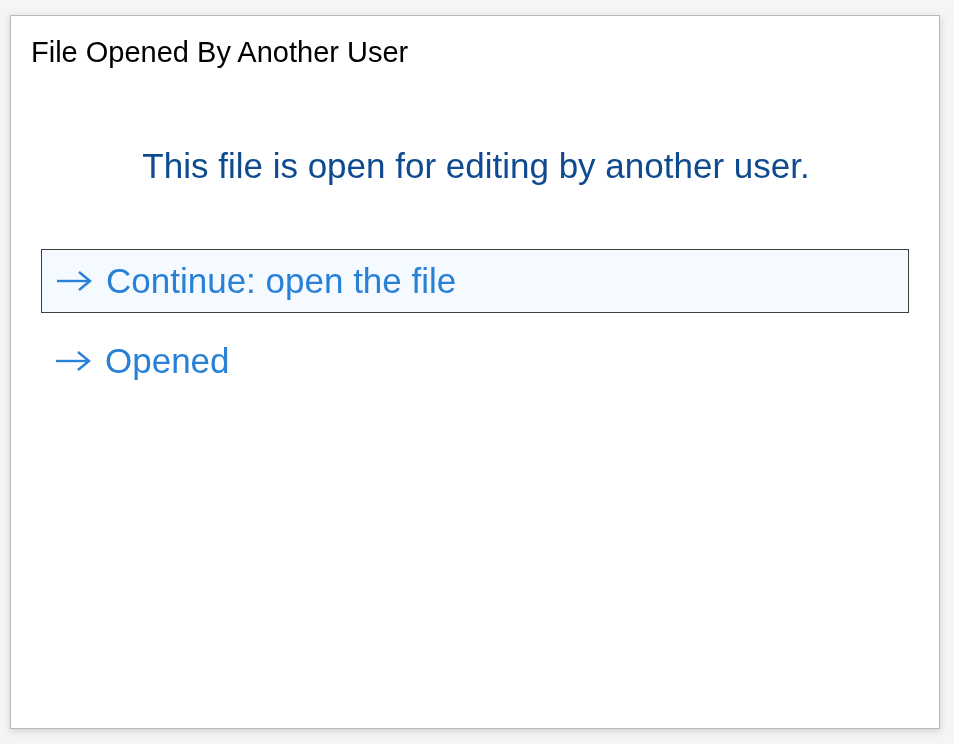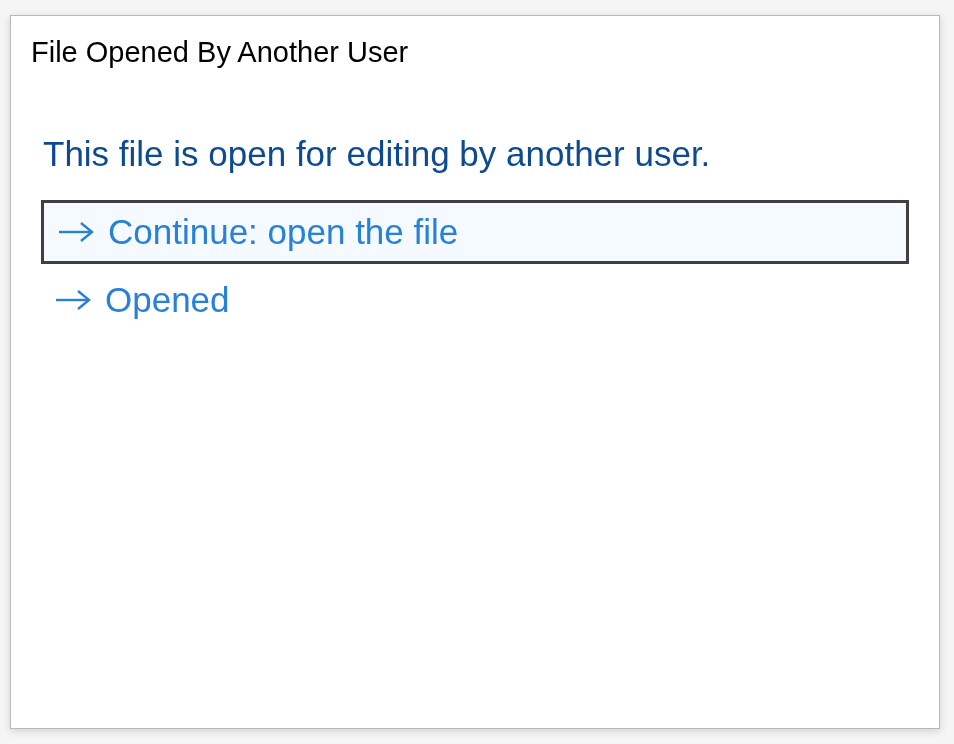--- a/index.html
+++ b/index.html
@@ -19,37 +19,39 @@
       top: 15px;
       left: 10px;
       width: 930px;
       height: 714px;
       background: #ffffff;
       border: 1px solid #b8b8b8;
       box-shadow: 0 2px 8px rgba(0,0,0,0.15);
       padding: 20px 30px 30px 30px;
       display: flex;
       flex-direction: column;
+      gap: 12px;
     }
     .dialog-title {
       font-size: 29px;
       color: #000000;
       font-weight: 400;
       margin-bottom: 60px;
       margin-left: -10px;
     }
     .message-block {
       color: #0d4a8f;
       font-size: 35px;
       line-height: 1.45;
       font-weight: 400;
       margin-left: 2px;
     }
     .message-line1 {
-      margin-bottom: 20px;
+      margin-bottom: 45px;
+      text-align: center;
     }
     .message-line2 {
       margin-bottom: 45px;
     }
     .message-line3 {
       margin-bottom: 95px;
     }
     .action-button {
       display: flex;
       align-items: center;
@@ -60,21 +62,21 @@
       color: #2881d6;
       background: #ffffff;
       border: none;
       cursor: pointer;
       text-align: left;
       font-family: inherit;
       margin-bottom: 4px;
     }
     .action-button.highlighted {
       background: #f4faff;
-      border: 3px solid #404040;
+      border: 1px solid #404040;
     }
     .arrow-icon {
       display: inline-flex;
       align-items: center;
       justify-content: center;
       margin-right: 12px;
       width: 40px;
       height: 28px;
     }
     .arrow-icon svg {

